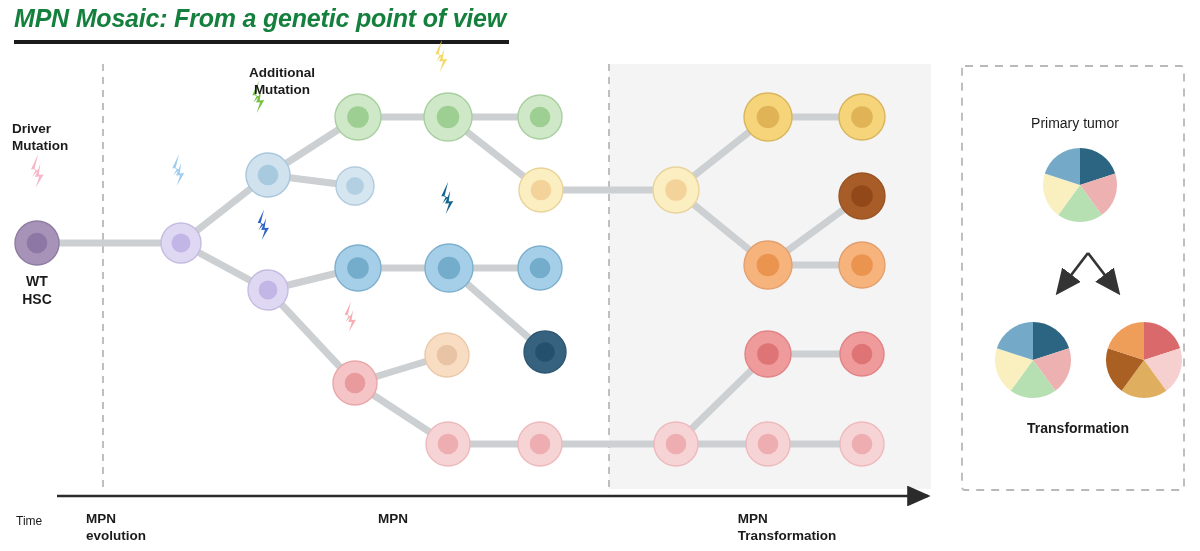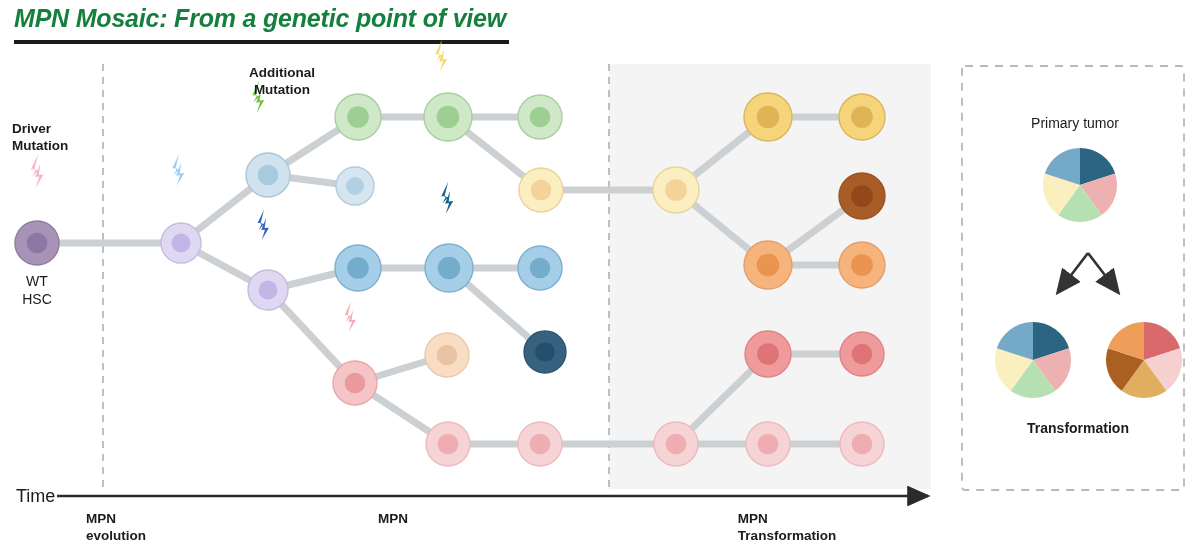--- a/index.html
+++ b/index.html
@@ -25,22 +25,22 @@
   }
 
   
   #figure{position:absolute;left:0;top:0;width:1200px;height:551px;}
 
   
   .lbl{position:absolute;color:#1b1b1b;white-space:nowrap;}
 
   .lbl-driver{left:12px;top:120px;font-size:13.5px;font-weight:bold;line-height:17px;}
   .lbl-addl{left:258px;top:64px;font-size:13.5px;font-weight:bold;line-height:17px;text-align:center;transform:translateX(-50%);margin-left:24px;}
-  .lbl-wt{left:37px;top:272px;font-size:14px;line-height:18px;text-align:center;transform:translateX(-50%);font-weight:normal;}
-  .lbl-time{left:16px;top:486px;font-size:18px;font-weight:normal;}
+  .lbl-wt{left:37px;top:272px;font-size:14px;line-height:18px;text-align:center;transform:translateX(-50%);font-weight:bold;}
+  .lbl-time{left:16px;top:514px;font-size:12px;font-weight:normal;}
 
   .axlbl{position:absolute;font-size:13.5px;font-weight:bold;line-height:17px;transform:translateX(-50%);color:#1b1b1b;}
   .ax-init{left:116px;top:510px;}
   .ax-chronic{left:393px;top:510px;}
   .ax-trans{left:787px;top:510px;}
 
   .lbl-primary{left:1075px;top:106px;font-size:14px;font-weight:normal;text-align:left;transform:translateX(-50%);margin-top:9px;}
   .lbl-transformation{left:1078px;top:420px;font-size:14px;font-weight:bold;text-align:center;transform:translateX(-50%);}
 </style>
 </head>

